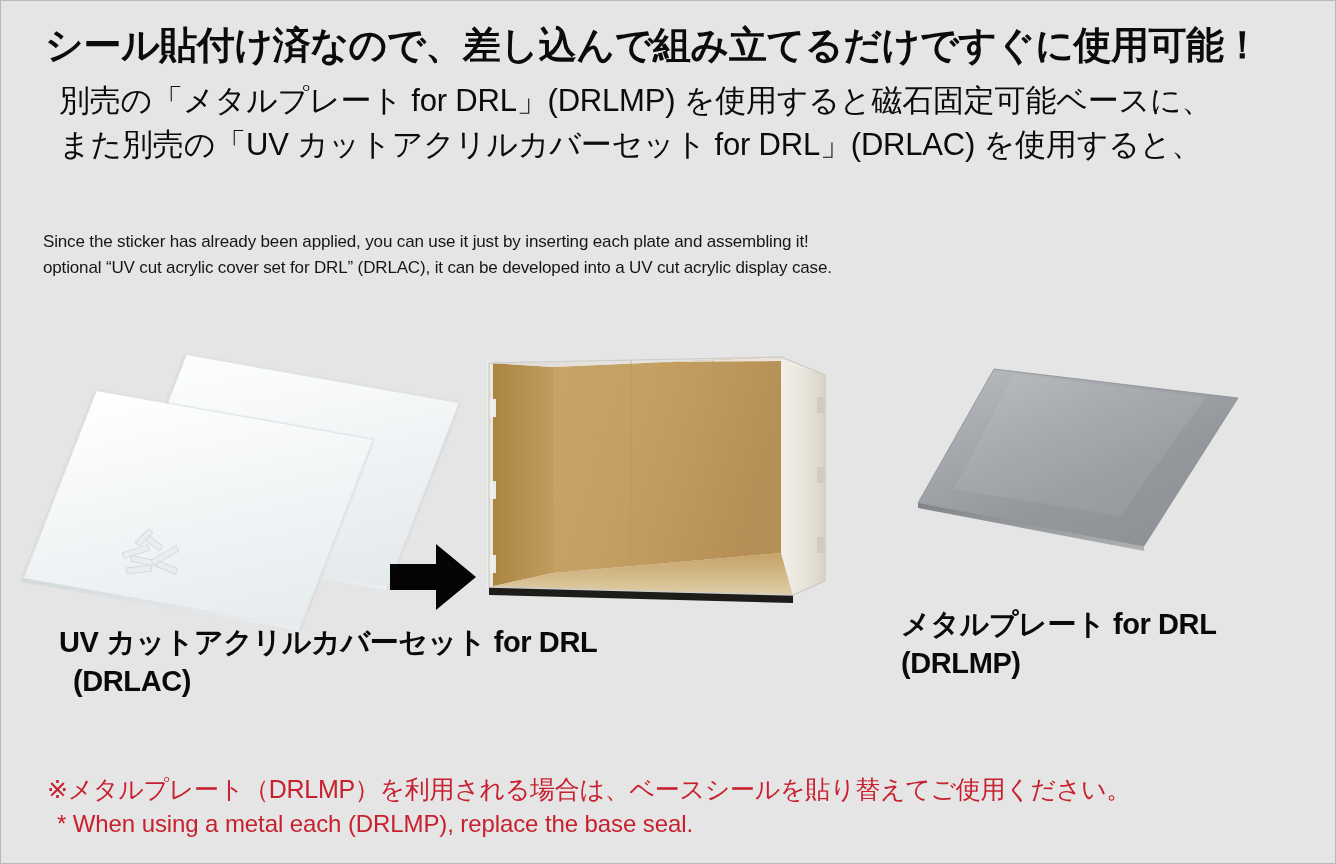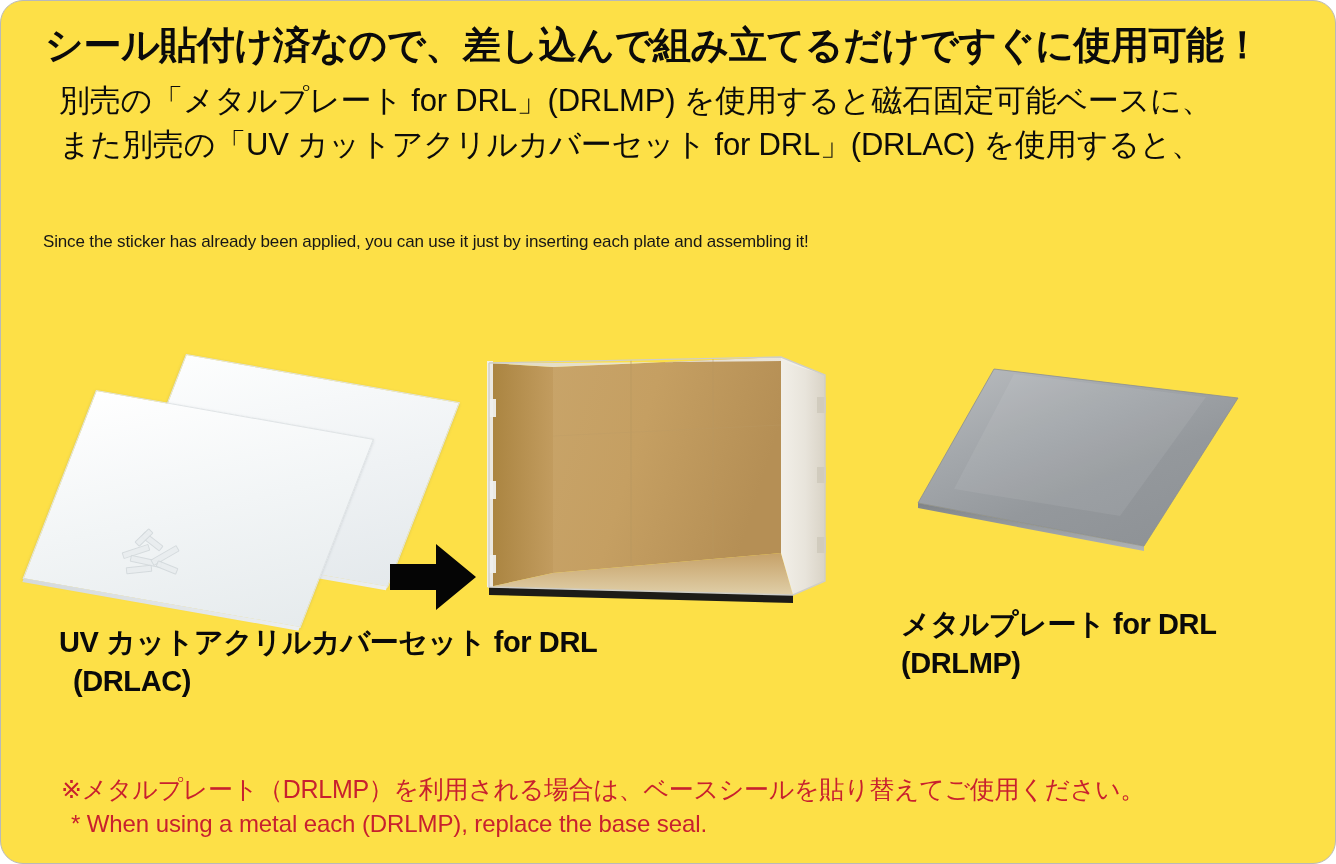--- a/index.html
+++ b/index.html
@@ -72,21 +72,21 @@
   #cap-metal { left: 900px; top: 604px; width: 420px; }
 
   
   .note {
     position: absolute;
     left: 46px;
     top: 770px;
     width: 1230px;
     line-height: 1.45;
   }
-  .note .ln { display: block; white-space: nowrap; margin-left: 14px; }
+  .note .ln { display: block; white-space: nowrap; }
   .note .ln-jp { font-size: 25px; letter-spacing: -0.3px; }
   .note .ln-en { font-size: 24px; padding-left: 10px; letter-spacing: -0.1px; }
 
   
   #fig-acrylic {
     position: absolute;
     left: 75px;
     top: 345px;
     width: 390px;
     height: 270px;
@@ -153,31 +153,32 @@
     position: absolute;
     left: 905px;
     top: 355px;
     width: 340px;
     height: 205px;
   }
 </style>
 </head>
 <body>
 
-<div id="page" style="border-color: rgb(185, 185, 185); background: #fde047; border-radius: 23px;">
+<div id="page" style="border-color: rgb(185, 185, 185); background: #e5e5e5;">
 
   <div class="headline">シール貼付け済なので、差し込んで組み立てるだけですぐに使用可能！</div>
 
   <div class="subhead">
     <span class="ln">別売の「メタルプレート for DRL」(DRLMP) を使用すると磁石固定可能ベースに、</span>
     <span class="ln">また別売の「UV カットアクリルカバーセット for DRL」(DRLAC) を使用すると、</span>
   </div>
 
   <div class="engpara">
     <span class="ln">Since the sticker has already been applied, you can use it just by inserting each plate and assembling it!</span>
+    <span class="ln">optional “UV cut acrylic cover set for DRL” (DRLAC), it can be developed into a UV cut acrylic display case.</span>
   </div>
 
   <div id="fig-acrylic">
     <div class="sheet" id="sheet-back">
       <div class="sheet-edge"></div>
     </div>
     <div class="sheet" id="sheet-front">
       <div class="sheet-edge"></div>
     </div>
     <div id="acr-parts">

